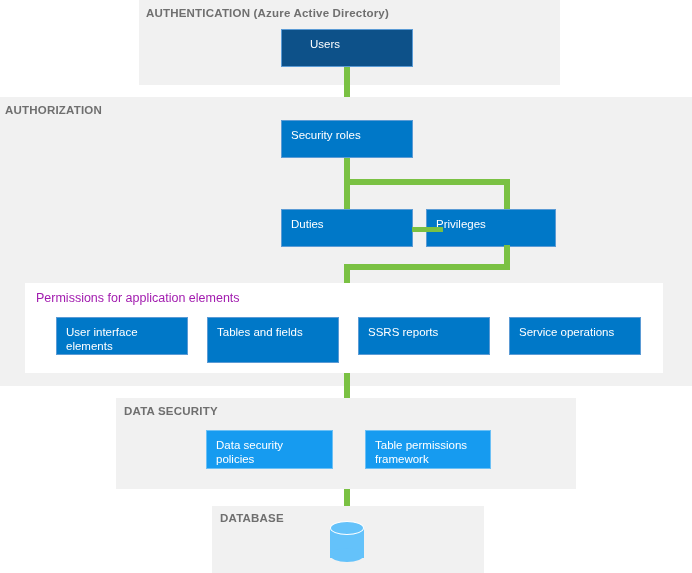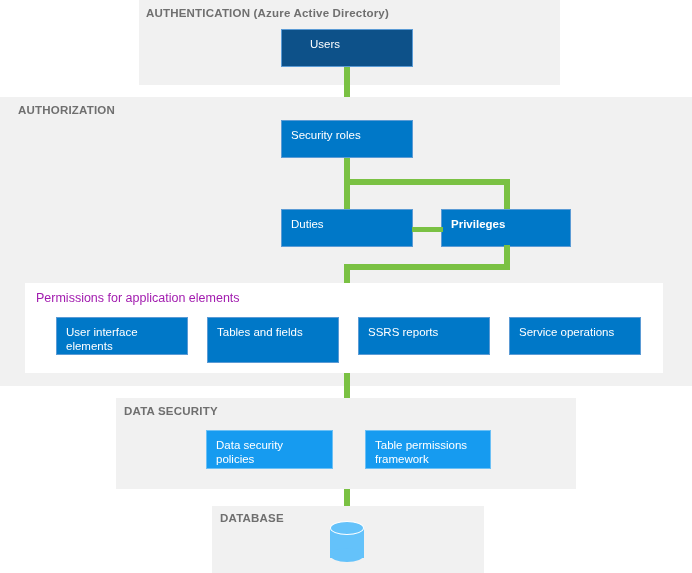--- a/index.html
+++ b/index.html
@@ -104,35 +104,35 @@
 <div id="canvas">
 
   <div class="zone" style="left:139px;top:0px;width:421px;height:85px;"></div>
   <div class="zone-label" style="left:146px;top:7px;">AUTHENTICATION (Azure Active Directory)</div>
 
   <div class="node navy" style="left:281px;top:29px;width:132px;height:38px;">Users</div>
 
   <div class="conn" style="left:344px;top:67px;width:6px;height:53px;"></div>
 
   <div class="zone" style="left:0px;top:97px;width:692px;height:289px;"></div>
-  <div class="zone-label" style="left:18px;top:104px;">AUTHORIZATION</div>
+  <div class="zone-label" style="left:5px;top:104px;">AUTHORIZATION</div>
 
   <div class="node blue" style="left:281px;top:120px;width:132px;height:38px;">Security roles</div>
 
   <div class="conn" style="left:344px;top:158px;width:6px;height:26px;"></div>
 
   <div class="conn" style="left:344px;top:179px;width:166px;height:6px;"></div>
 
   <div class="conn" style="left:344px;top:179px;width:6px;height:32px;"></div>
 
   <div class="conn" style="left:504px;top:179px;width:6px;height:32px;"></div>
 
   <div class="node blue" style="left:281px;top:209px;width:132px;height:38px;">Duties</div>
 
-  <div class="node blue" style="left:441px;top:209px;width:130px;height:38px;font-weight:bold;">Privileges</div>
+  <div class="node blue" style="left:426px;top:209px;width:130px;height:38px;">Privileges</div>
 
   <div class="conn" style="left:412px;top:227px;width:31px;height:5px;"></div>
 
   <div class="conn" style="left:504px;top:245px;width:6px;height:24px;"></div>
   <div class="conn" style="left:344px;top:264px;width:166px;height:6px;"></div>
   <div class="conn" style="left:344px;top:264px;width:6px;height:22px;"></div>
 
   <div class="panel" style="left:25px;top:283px;width:638px;height:90px;"></div>
   <div class="panel-title" style="left:36px;top:291px;">Permissions for application elements</div>
 

